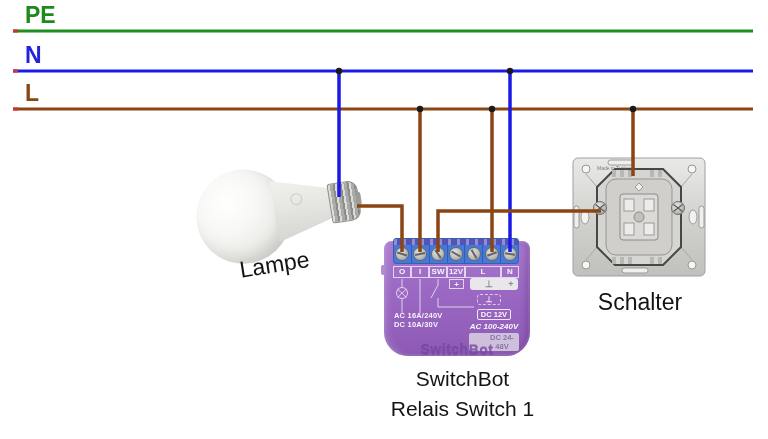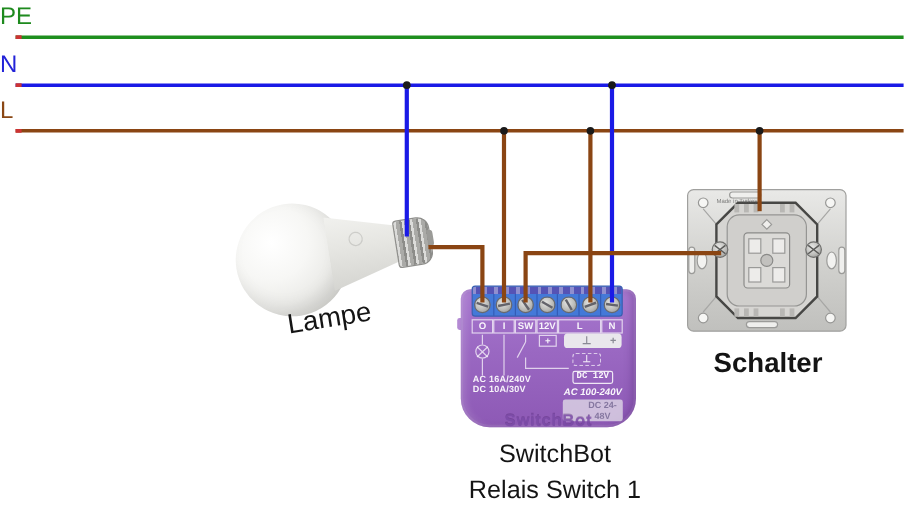--- a/index.html
+++ b/index.html
@@ -1,28 +1,28 @@
 <!DOCTYPE html>
 <html><head>
 <meta charset="utf-8">
 <style>
   html,body{margin:0;padding:0;background:#fff;}
   #canvas{
     position:relative;width:768px;height:439px;background:#ffffff;overflow:hidden;
     font-family:"Liberation Sans",sans-serif;
   }
   
-  .rail-label{position:absolute;left:0;font-size:20px;font-weight:400;line-height:1.1;}
+  .rail-label{position:absolute;left:25px;font-size:23px;font-weight:700;line-height:1.1;}
   .rail-label.pe{top:3px;color:#1e8a1e;}
   .rail-label.n{top:43px;color:#2323d8;}
   .rail-label.l{top:81px;color:#8a4714;}
   
   .caption{position:absolute;color:#141414;text-align:center;}
   .caption.lamp{left:198px;top:251px;width:164px;font-size:23px;}
-  .caption.schalter{left:565px;top:289px;width:150px;font-size:23px;font-weight:bold;}
+  .caption.schalter{left:565px;top:289px;width:150px;font-size:23px;}
   .caption.relay1{left:360px;top:367px;width:205px;font-size:21px;}
   .caption.relay2{left:360px;top:397px;width:205px;font-size:21px;}
   
   svg.wires{position:absolute;left:0;top:0;z-index:5;pointer-events:none;}
   
   .lamp{position:absolute;left:196px;top:162px;width:166px;height:98px;transform:rotate(-9deg);z-index:2;}
   .lamp .globe{position:absolute;left:0;top:2px;width:94px;height:94px;border-radius:50%;
     background:radial-gradient(circle at 34% 32%, #ffffff 0%, #f7f7f5 35%, #ebebe8 60%, #d4d4d0 85%, #c6c6c2 100%);
     box-shadow:inset -6px -8px 14px rgba(0,0,0,.08);}
   .lamp .neck{position:absolute;left:78px;top:18px;width:58px;height:62px;
@@ -68,21 +68,21 @@
     color:#8a8a95;font-size:9px;line-height:12px;}
   .sym.npill{left:504px;top:278px;width:14px;height:12px;background:#e9e7ec;border-radius:3px;
     color:#8a8a95;font-size:9px;line-height:12px;}
   .sym.ldash{left:477px;top:294px;width:24px;height:11px;border:1px dashed rgba(255,255,255,.65);
     border-radius:3px;color:rgba(255,255,255,.85);font-size:8px;line-height:10px;box-sizing:border-box;}
   svg.engrave{position:absolute;left:384px;top:241px;z-index:3;pointer-events:none;}
   .spec-left{position:absolute;left:394px;top:311px;z-index:3;font-size:7.5px;font-weight:bold;
     color:rgba(255,255,255,.92);line-height:9px;letter-spacing:.2px;}
   .spec-right{position:absolute;left:464px;top:309px;width:60px;z-index:3;text-align:center;}
   .spec-right .box1{border:1px solid rgba(255,255,255,.85);border-radius:2px;font-size:7.5px;font-weight:bold;
-    color:rgba(255,255,255,.95);margin:0 13px;line-height:9px;font-family:Liberation Mono, monospace;}
+    color:rgba(255,255,255,.95);margin:0 13px;line-height:9px;}
   .spec-right .line{font-size:8px;font-weight:bold;color:rgba(255,255,255,.95);margin-top:2px;line-height:9px;font-style:italic;}
   .spec-right .box2{background:rgba(222,216,230,.8);color:#8577a0;border-radius:2px;font-size:7.5px;
     font-weight:bold;margin:2px 5px 0;line-height:9px;padding-left:16px;}
   .brand{position:absolute;left:384px;top:342px;width:146px;z-index:3;text-align:center;
     font-size:14px;font-weight:bold;letter-spacing:.5px;color:#7a4aa6;opacity:.85;
     text-shadow:0 -1px 0 rgba(60,20,90,.35);}
   
   svg.wallswitch{position:absolute;left:570px;top:154px;z-index:2;}
   .made-in{position:absolute;left:597px;top:165px;z-index:3;font-size:5px;color:rgba(90,90,88,.75);}
 </style>

